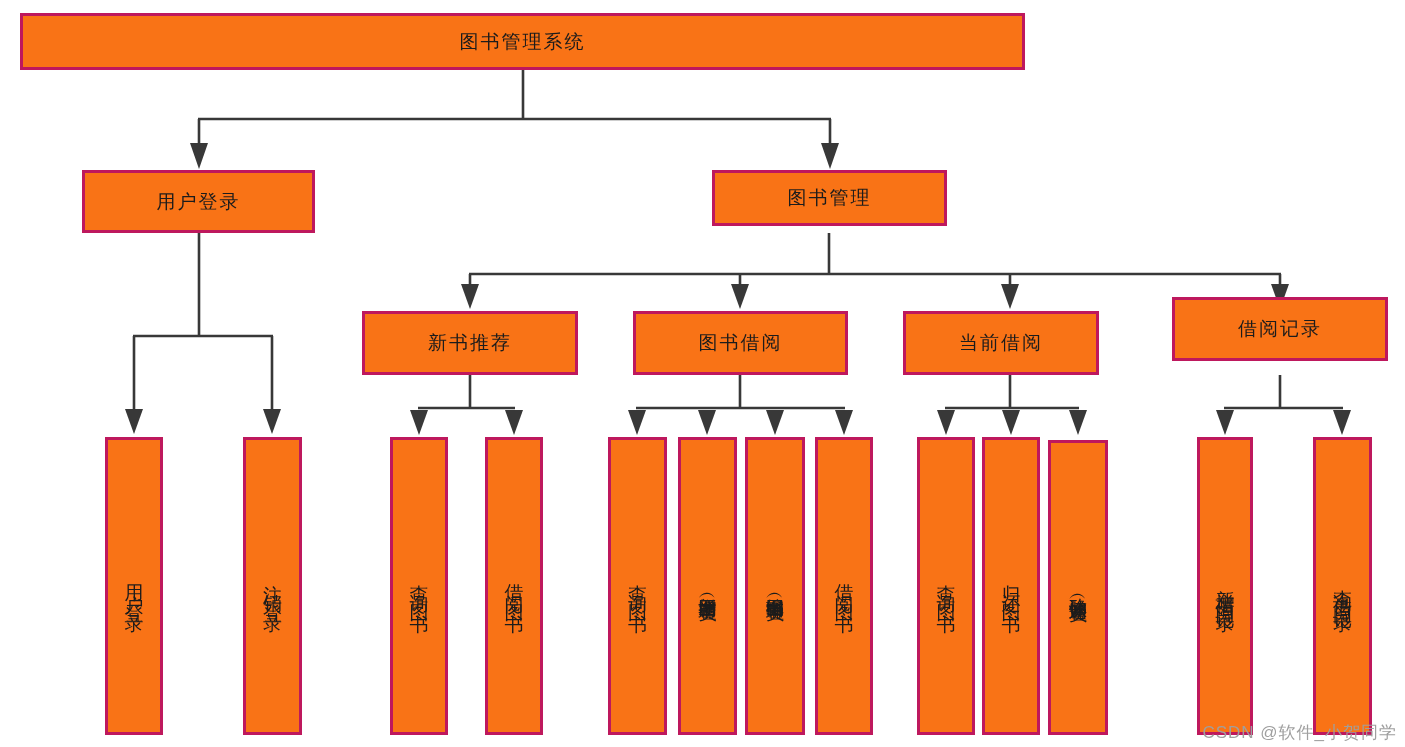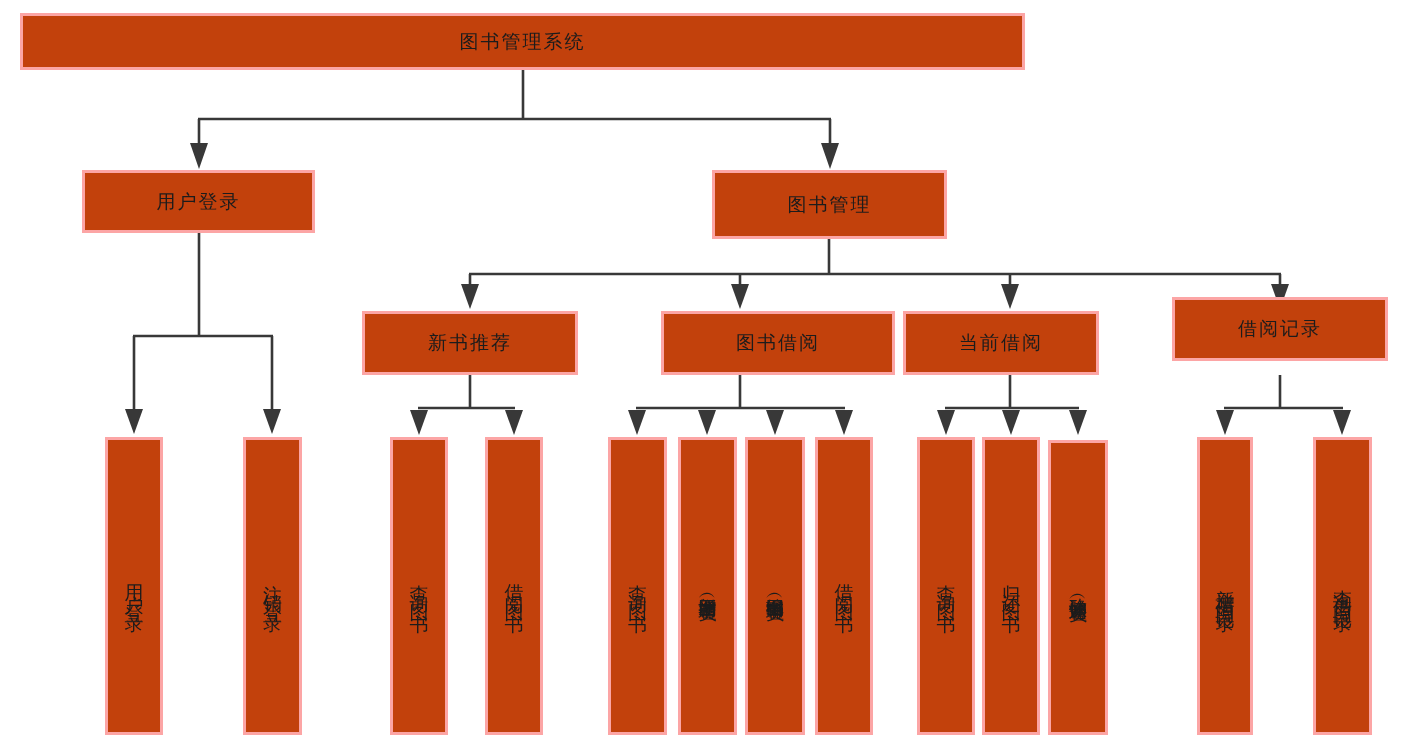--- a/index.html
+++ b/index.html
@@ -7,22 +7,22 @@
     position:relative;
     width:1405px;height:747px;
     background:#ffffff;
     font-family:"Liberation Sans",sans-serif;
     overflow:hidden;
   }
   svg.wires{position:absolute;left:0;top:0;width:1405px;height:747px;z-index:1;}
   .node{
     position:absolute;
     box-sizing:border-box;
-    border:3px solid #fca5a5;
-    background:#c2410c;
+    border:3px solid #be185d;
+    background:#f97316;
     color:#1c1c1c;
     display:flex;align-items:center;justify-content:center;
     font-size:19px;
     letter-spacing:2px;
     z-index:2;
     text-align:center;
   }
   .node.v{
     writing-mode:vertical-rl;
     text-orientation:mixed;
@@ -106,24 +106,24 @@
       <line x1="1280" y1="375" x2="1280" y2="408"></line>
       <line x1="1224" y1="408" x2="1343" y2="408"></line>
       <polygon fill="#383838" stroke="none" points="1216,410 1234,410 1225,435"></polygon>
       <polygon fill="#383838" stroke="none" points="1333,410 1351,410 1342,435"></polygon>
     </g>
   </svg>
 
   <div class="node" style="left:20px;top:13px;width:1005px;height:57px;">图书管理系统</div>
 
   <div class="node" style="left:82px;top:170px;width:233px;height:63px;">用户登录</div>
-  <div class="node" style="left:712px;top:170px;width:235px;height:69px;">图书管理</div>
+  <div class="node" style="left:712px;top:170px;width:235px;height:56px;">图书管理</div>
 
   <div class="node" style="left:362px;top:311px;width:216px;height:64px;text-align:center;">新书推荐</div>
-  <div class="node" style="left:661px;top:311px;width:234px;height:64px;">图书借阅</div>
+  <div class="node" style="left:633px;top:311px;width:215px;height:64px;">图书借阅</div>
   <div class="node" style="left:903px;top:311px;width:196px;height:64px;">当前借阅</div>
   <div class="node" style="left:1172px;top:297px;width:216px;height:64px;">借阅记录</div>
 
   <div class="node v" style="left:105px;top:437px;width:58px;height:298px;">用户登录</div>
   <div class="node v" style="left:243px;top:437px;width:59px;height:298px;">注销登录</div>
 
   <div class="node v" style="left:390px;top:437px;width:58px;height:298px;">查询图书</div>
   <div class="node v" style="left:485px;top:437px;width:58px;height:298px;">借阅图书</div>
 
   <div class="node v" style="left:608px;top:437px;width:59px;height:298px;">查询图书</div>
@@ -131,14 +131,15 @@
   <div class="node v tight" style="left:745px;top:437px;width:60px;height:298px;">编辑图书（管理员）</div>
   <div class="node v" style="left:815px;top:437px;width:58px;height:298px;">借阅图书</div>
 
   <div class="node v" style="left:917px;top:437px;width:58px;height:298px;">查询图书</div>
   <div class="node v" style="left:982px;top:437px;width:58px;height:298px;">归还图书</div>
   <div class="node v tight" style="left:1048px;top:440px;width:60px;height:295px;">确认归还（管理员）</div>
 
   <div class="node v sp6" style="left:1197px;top:437px;width:56px;height:298px;">新增借阅记录</div>
   <div class="node v sp6" style="left:1313px;top:437px;width:59px;height:298px;">查询借阅记录</div>
 
+  <div class="watermark">CSDN @软件_小贺同学</div>
 
 </div>
 
 </body></html>

